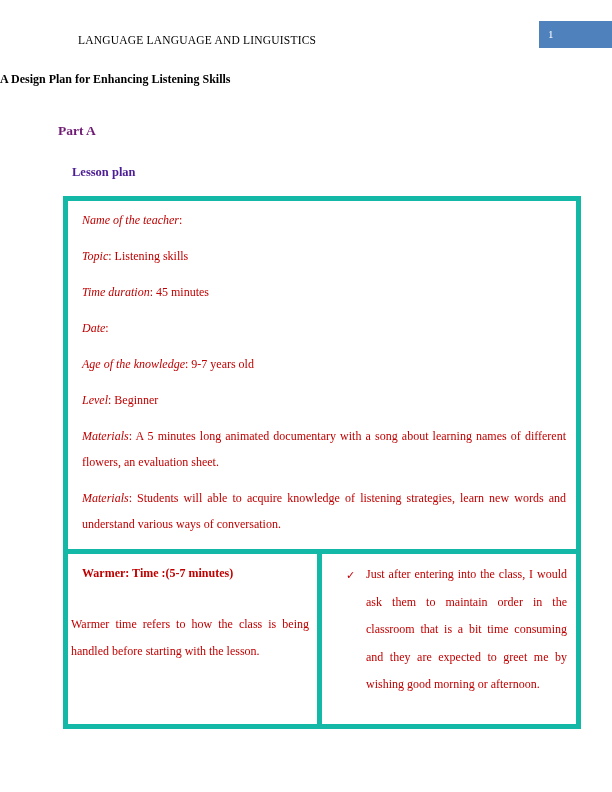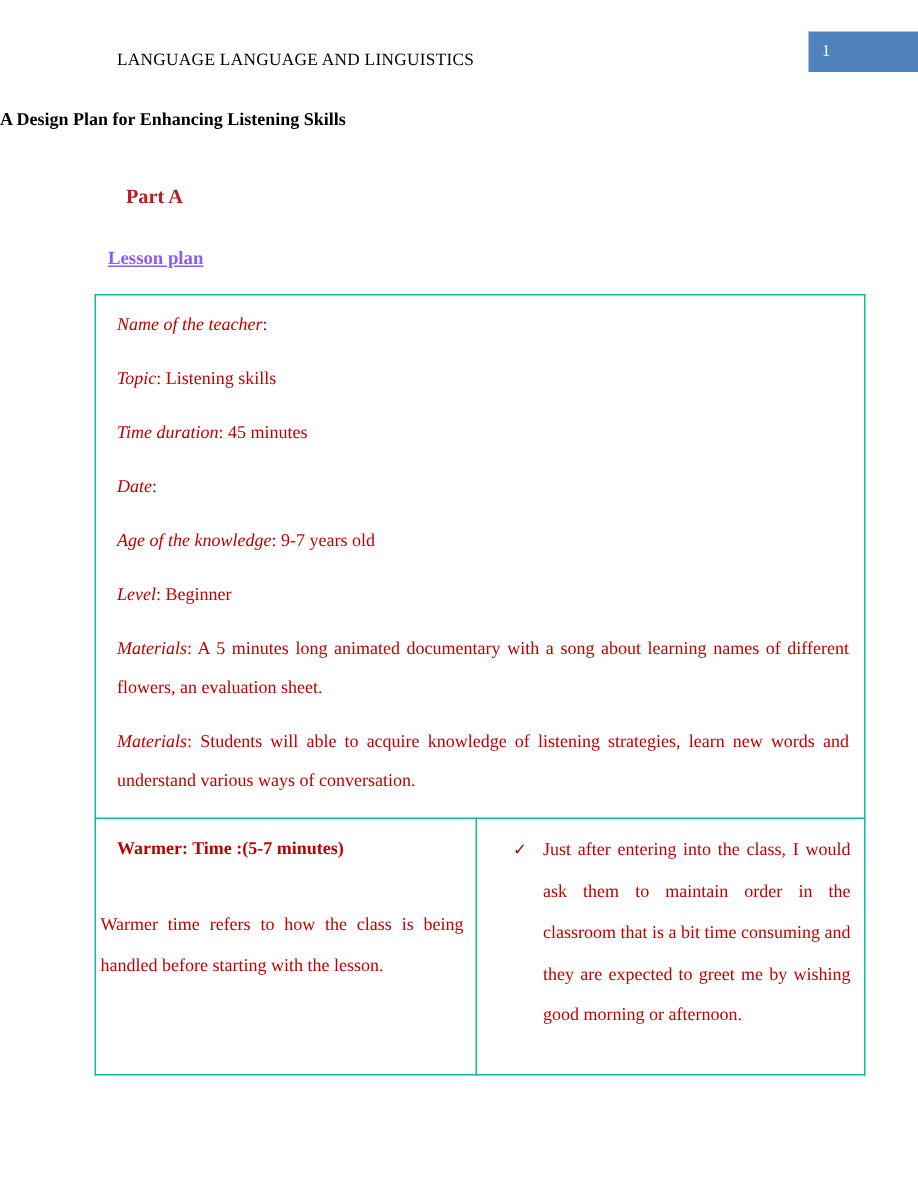--- a/index.html
+++ b/index.html
@@ -45,45 +45,44 @@
     left: 0;
     top: 72px;
     width: 100%;
     text-align: left;
     font-weight: bold;
     font-size: 12px;
     color: #000000;
   }
   .part-a {
     position: absolute;
-    left: 84px;
+    left: 58px;
     top: 123px;
     font-weight: bold;
     font-size: 13.5px;
-    color: #b91c1c;
+    color: #701a75;
   }
   .lesson-plan {
     position: absolute;
     left: 72px;
     top: 165px;
     font-weight: bold;
     font-size: 12.5px;
-    color: #8b5cf6;
-    text-decoration: underline;
+    color: #4c1d95;
   }
   table.lesson {
     position: absolute;
     left: 63px;
     top: 196px;
     width: 513px;
     border-collapse: collapse;
     table-layout: fixed;
   }
   table.lesson td {
-    border: 1px solid #14b8a6;
+    border: 5px solid #14b8a6;
     vertical-align: top;
     color: #c00000;
     font-size: 12px;
   }
   td.details-cell {
     padding: 6px 10px 2px 14px;
   }
   .detail {
     margin: 0 0 10px 0;
     line-height: 26px;

